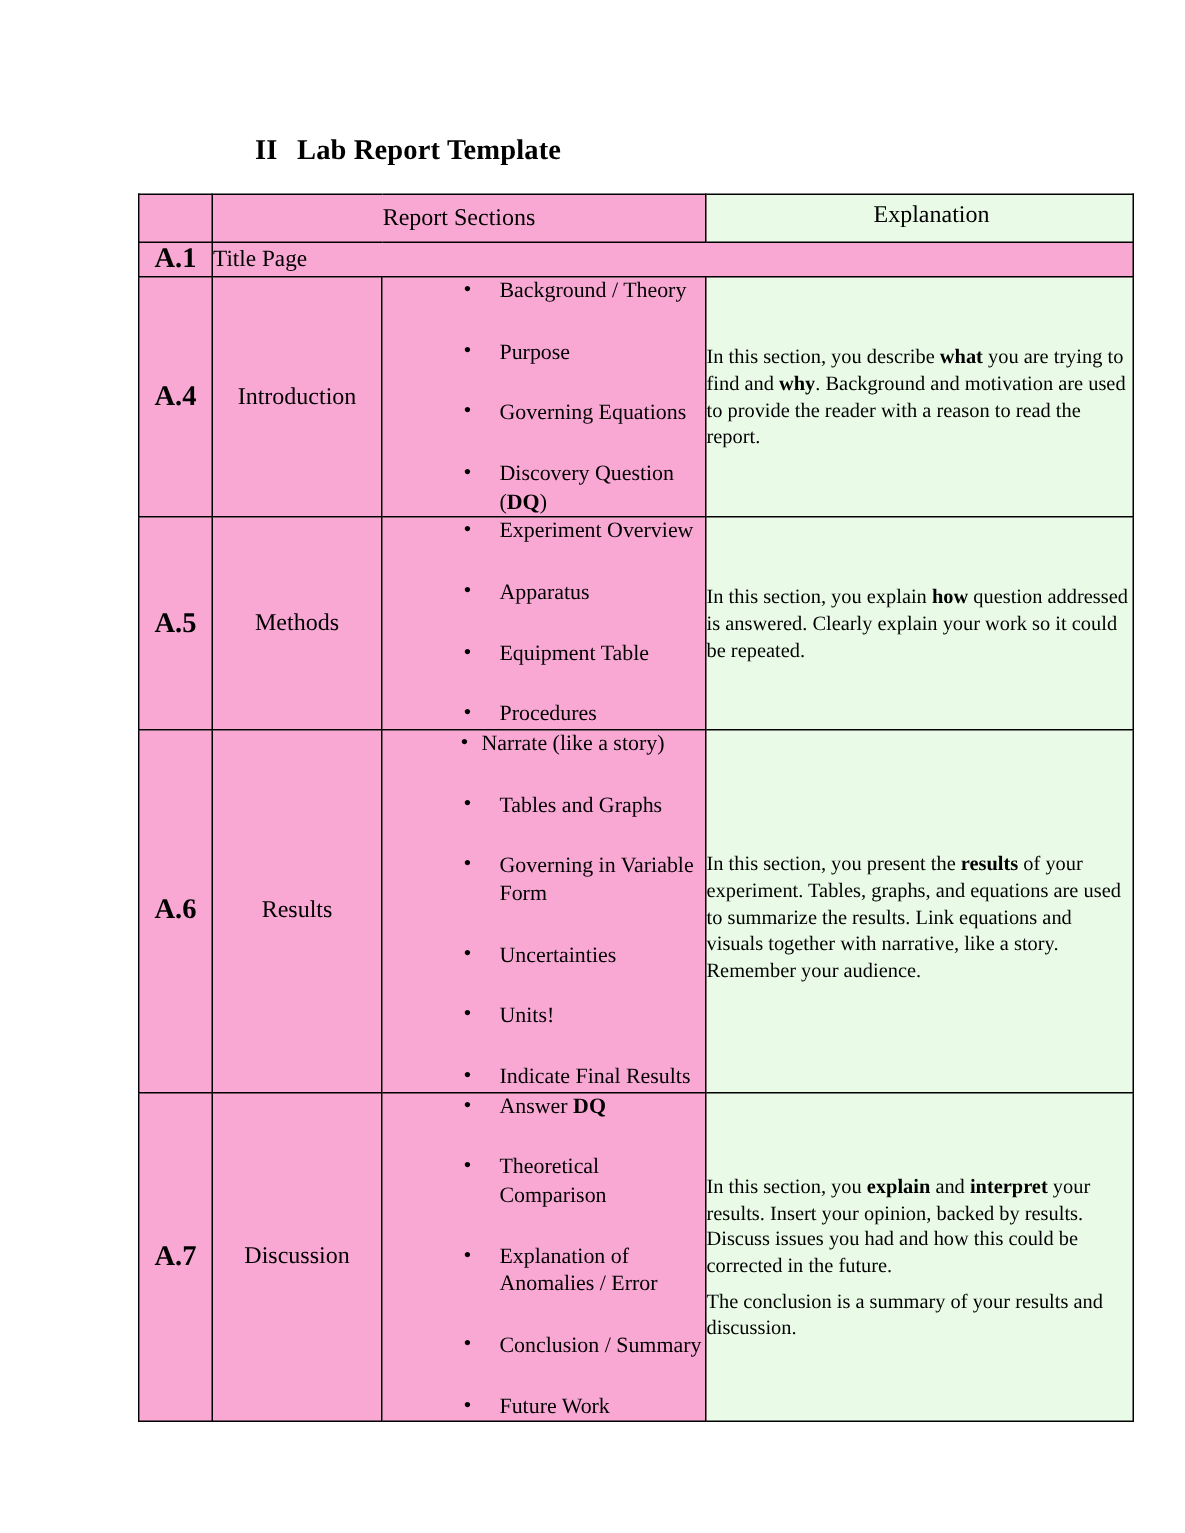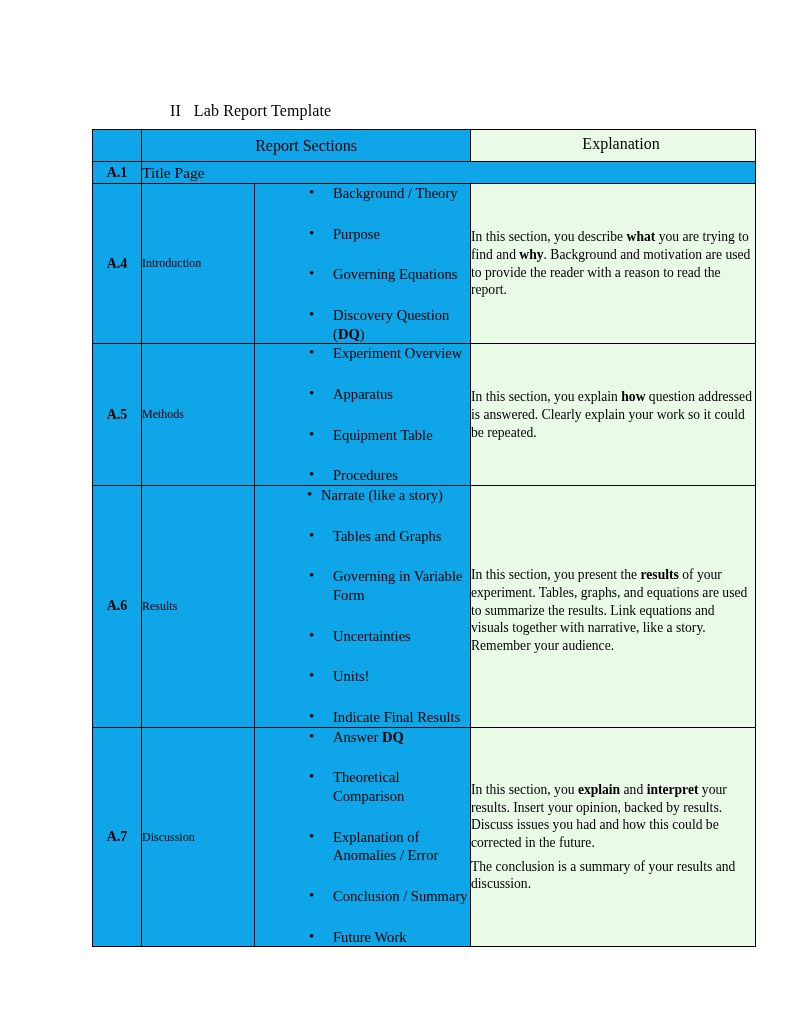--- a/index.html
+++ b/index.html
@@ -19,23 +19,23 @@
   .page {
     position: relative;
     width: 790px;
     height: 1022px;
     box-sizing: border-box;
   }
 
   .doc-title {
     position: absolute;
     left: 170px;
-    top: 102px;
-    font-size: 16px;
-    font-weight: normal;
+    top: 90px;
+    font-size: 19px;
+    font-weight: bold;
     letter-spacing: 0.1px;
     white-space: nowrap;
   }
   .doc-title .numeral {
     margin-right: 13px;
   }
 
   table.report-table {
     position: absolute;
     left: 92px;
@@ -43,52 +43,53 @@
     width: 663px;
     border-collapse: collapse;
     table-layout: fixed;
     font-size: 14.5px;
   }
 
   table.report-table td {
     border: 1.4px solid #000000;
     padding: 0;
     vertical-align: middle;
-    background: #0ea5e9;
+    background: #f9a8d4;
   }
 
   
   col.c-id   { width: 49px; }
   col.c-name { width: 113px; }
   col.c-bul  { width: 216px; }
   col.c-exp  { width: 285px; }
 
   .cell-id {
     text-align: center;
     font-weight: bold;
-    font-size: 14px;
+    font-size: 19px;
     padding: 2px 0;
   }
 
   .cell-head {
     text-align: center;
     font-size: 16px;
     height: 27px;
     padding: 1px 0 3px 0;
   }
 
   .cell-simple {
     padding: 2px 0 3px 11px;
     font-size: 15.5px;
     height: 21px;
     margin-left: 31px;
   }
 
   .cell-name {
-    font-size: 12px;
+    text-align: center;
+    font-size: 16px;
   }
 
   .cell-green {
     background: #e9fbe7 !important;
     padding: 14px 12px 10px 16px;
     vertical-align: top;
     font-size: 13.6px;
     line-height: 1.30;
   }
   .cell-green.mid { vertical-align: middle; padding-top: 8px; }

